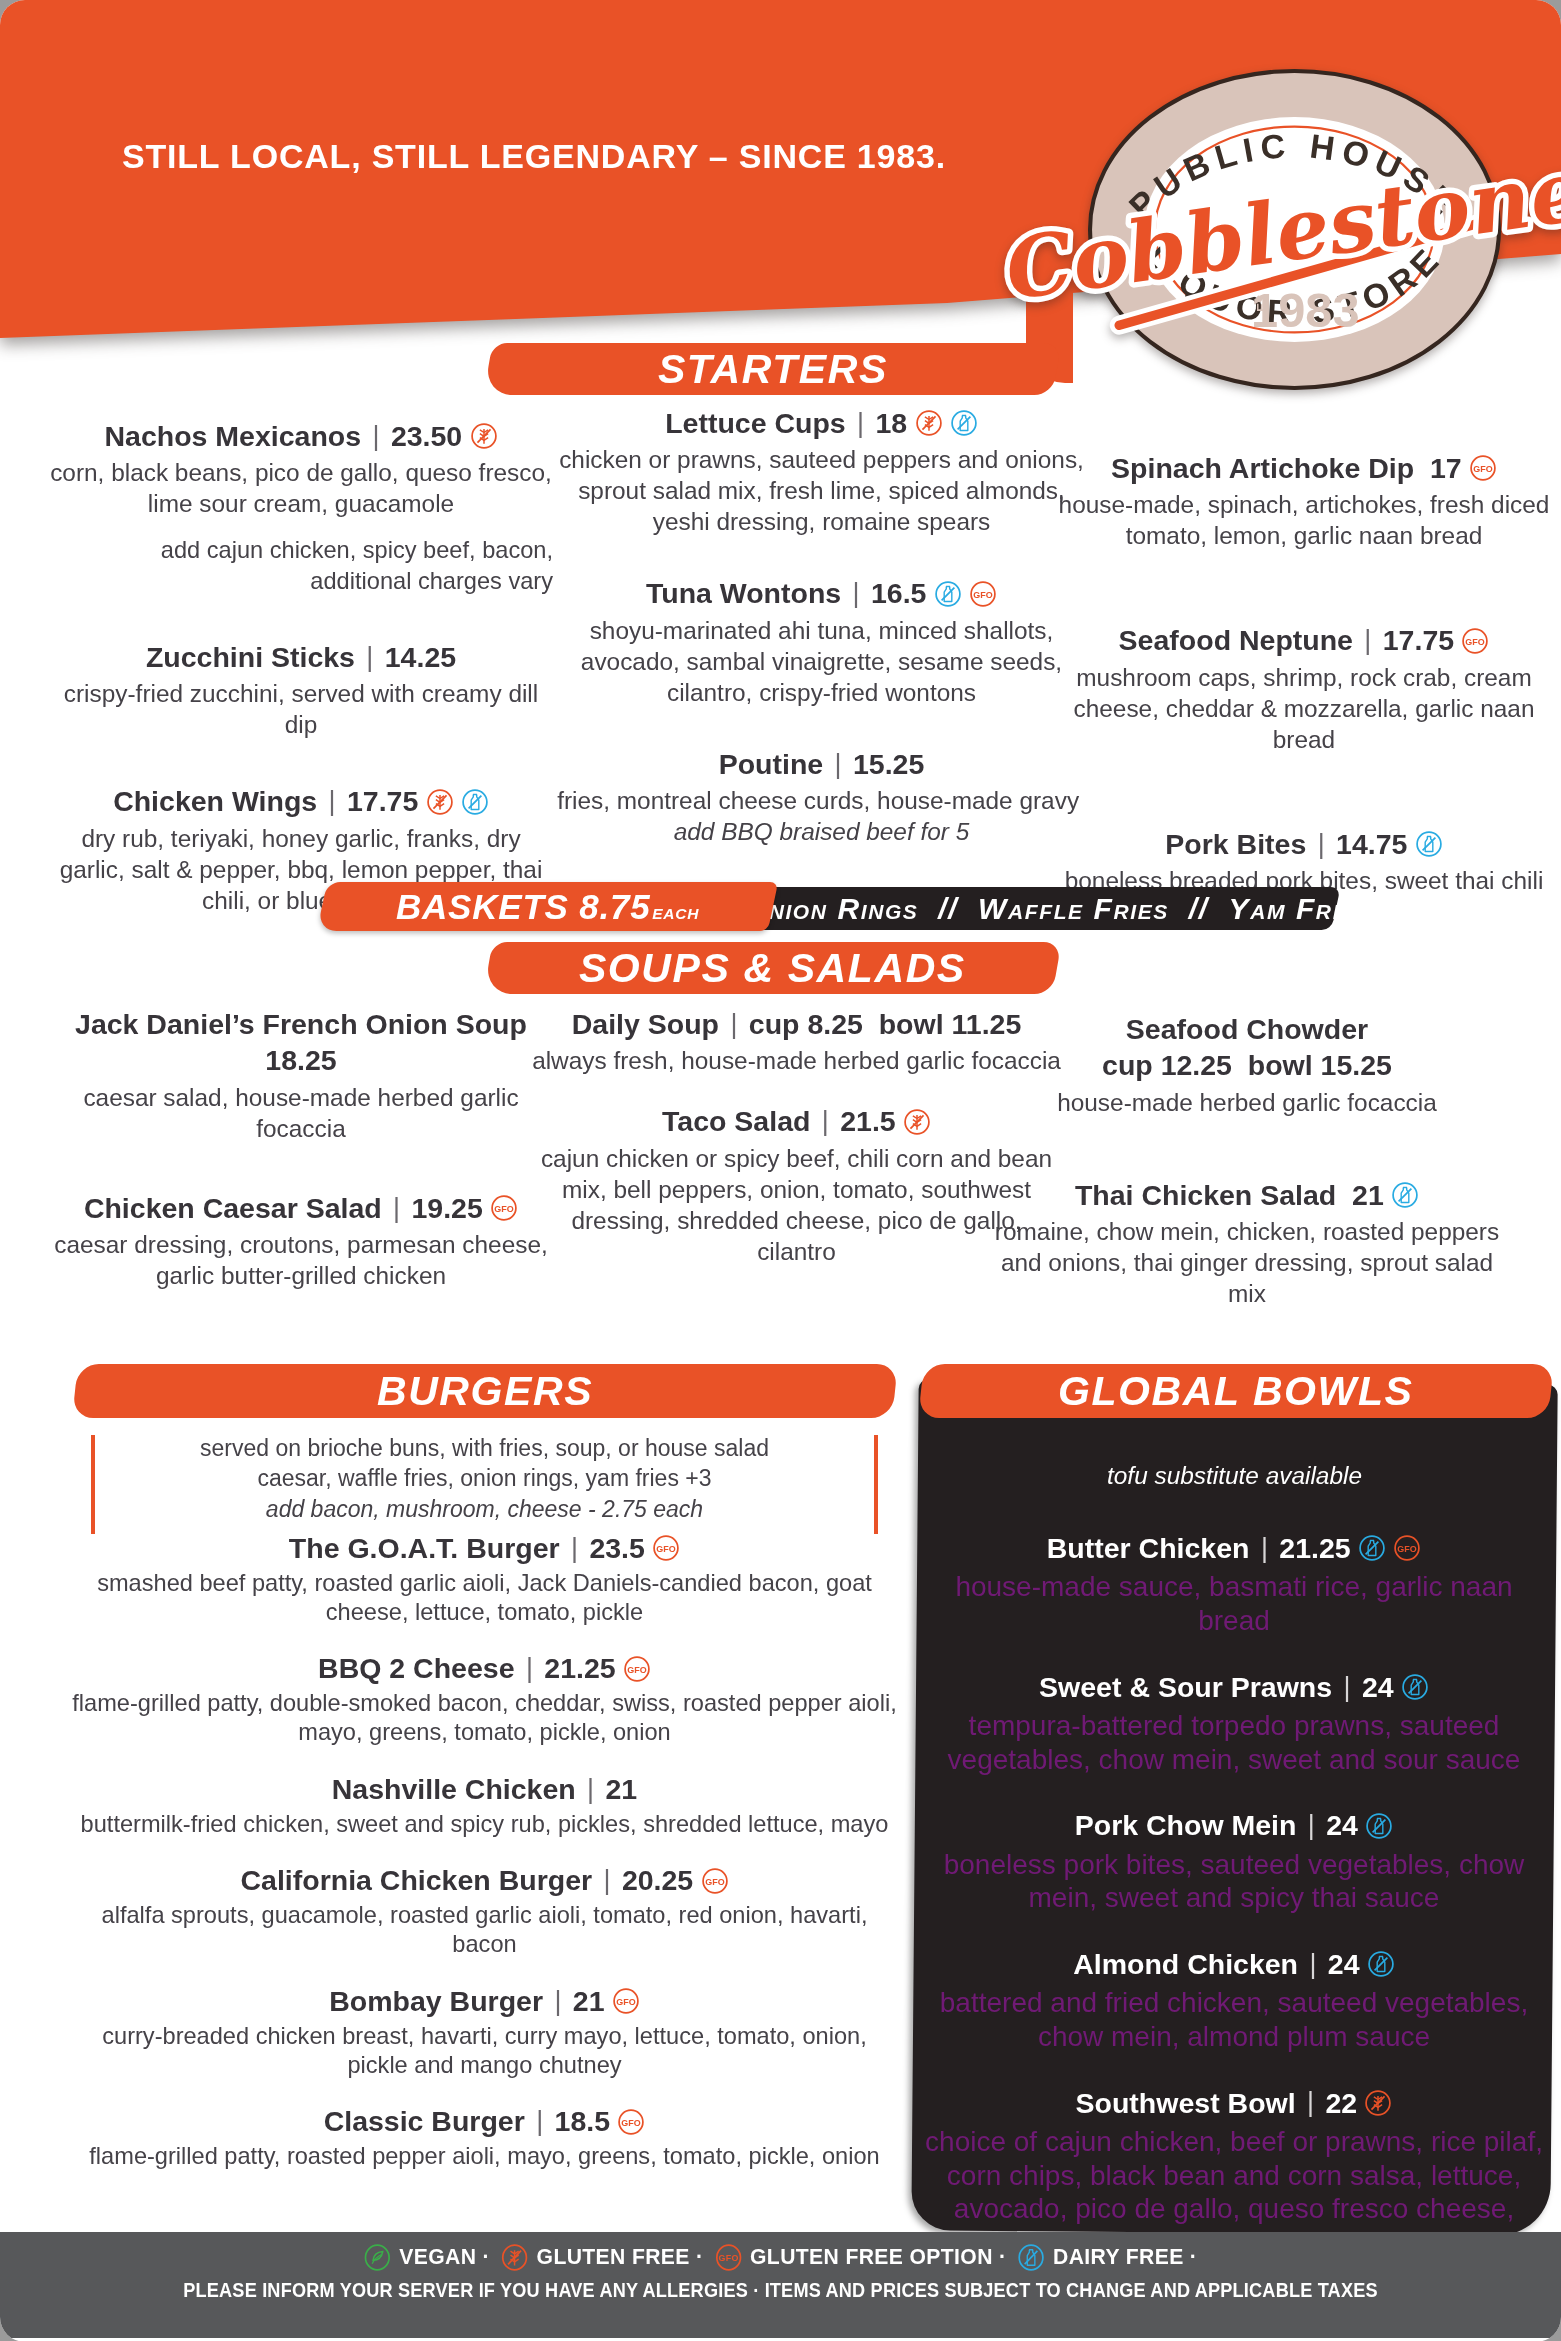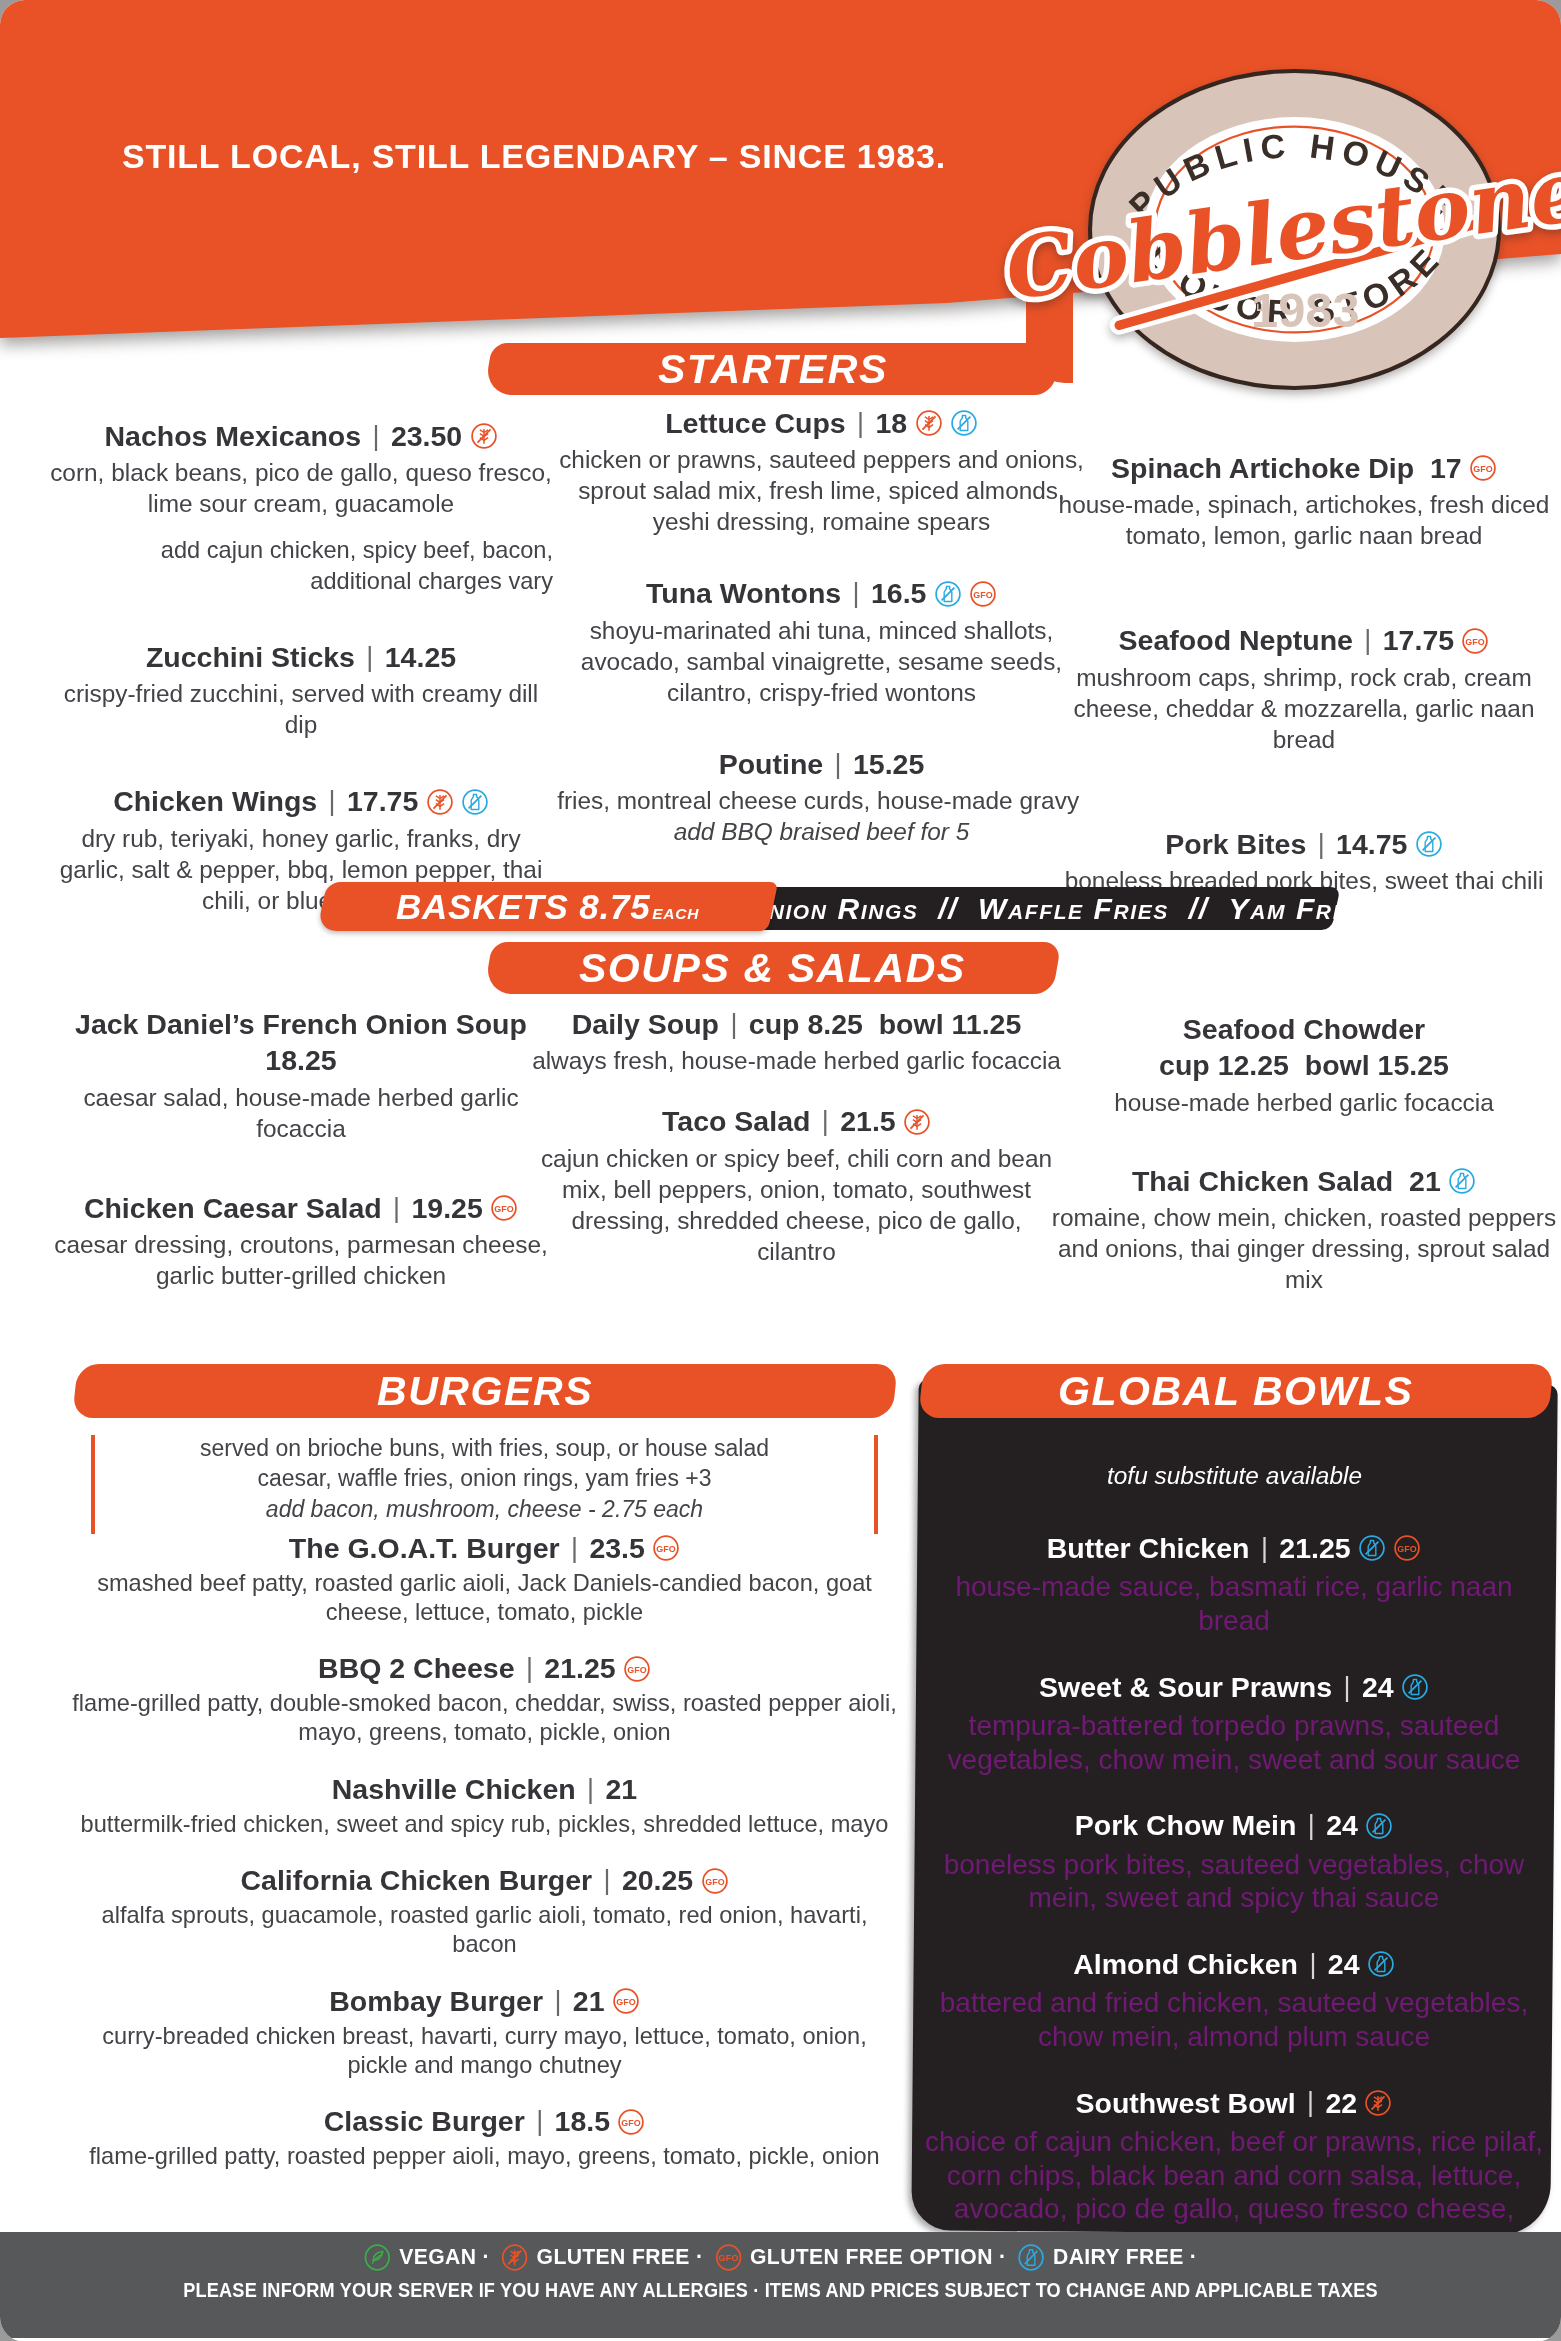--- a/index.html
+++ b/index.html
@@ -32,21 +32,21 @@
   .bowls-banner{left:921px;top:1364px;width:630px;height:54px;transform:skewX(-6deg);border-radius:21px;}
   .burgers-banner .bt,.bowls-banner .bt{transform:skewX(6deg);}
 
   
   .col{position:absolute;display:flex;flex-direction:column;align-items:center;text-align:center;}
   .starters-c1{left:49px;top:420px;width:504px;gap:44px;}
   .starters-c2{left:530px;top:407px;width:533px;gap:39px;margin-left:25px;}
   .starters-c3{left:1047px;top:452px;width:514px;gap:72px;}
   .soups-c1{left:49px;top:1008px;width:504px;gap:47px;}
   .soups-c2{left:530px;top:1008px;width:533px;gap:28px;}
-  .soups-c3{left:1047px;top:1013px;width:514px;gap:46px;}
+  .soups-c3{left:990px;top:1013px;width:514px;gap:60px;}
 
   .item{width:100%;}
   .ihead{display:flex;align-items:center;justify-content:center;font-size:28.5px;font-weight:700;
          color:var(--ink);line-height:1.15;flex-wrap:wrap;}
   .pipe{font-weight:300;color:#6b686d;margin:0 11.4px;font-size:27px;}
   .price2{font-size:28.5px;font-weight:700;color:var(--ink);margin-top:3.3px;}
   .desc{font-size:24.4px;color:var(--body);line-height:1.27;margin-top:5.7px;}
   .note{font-size:23.6px;color:var(--body);line-height:1.3;margin-top:15px;white-space:pre-line;text-align:right;}
   .inote{font-style:italic;}
   .dicon{width:28px;height:28px;margin-left:7.3px;flex:0 0 auto;}

